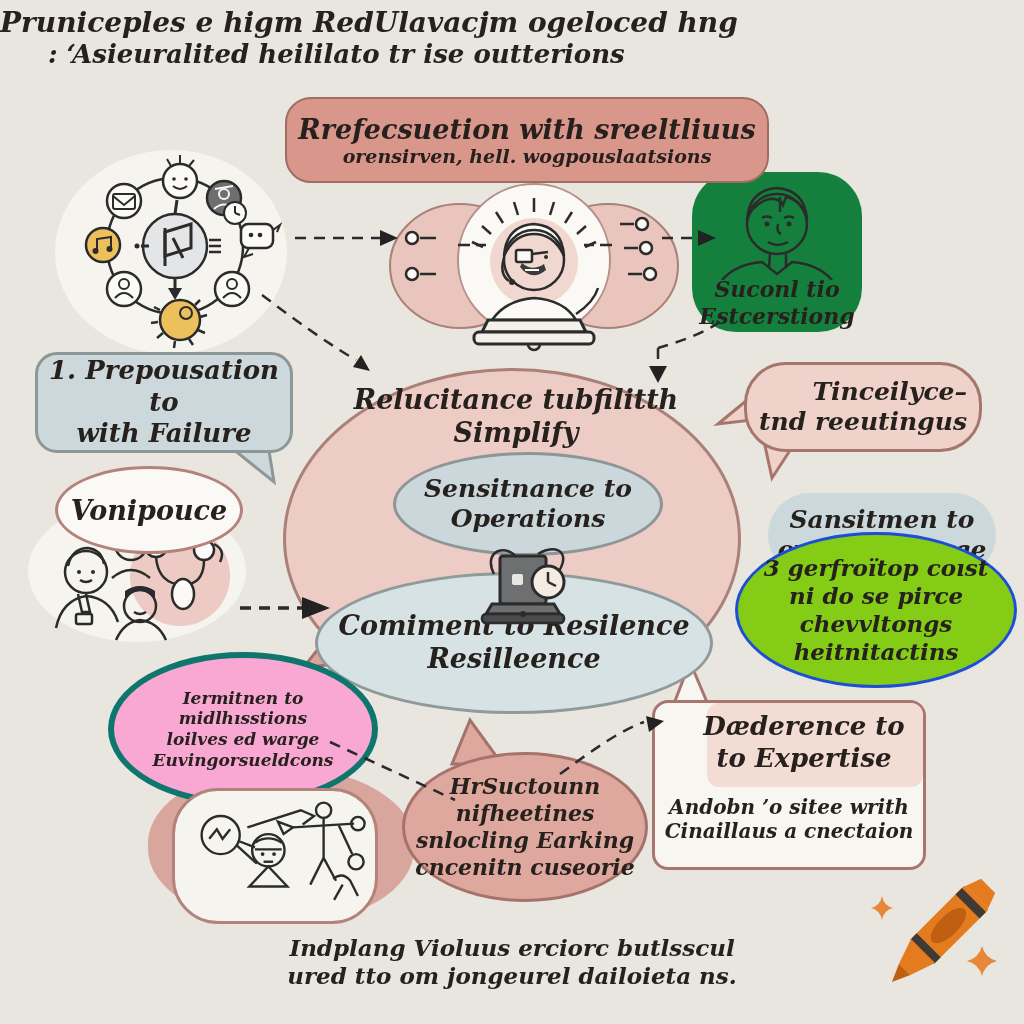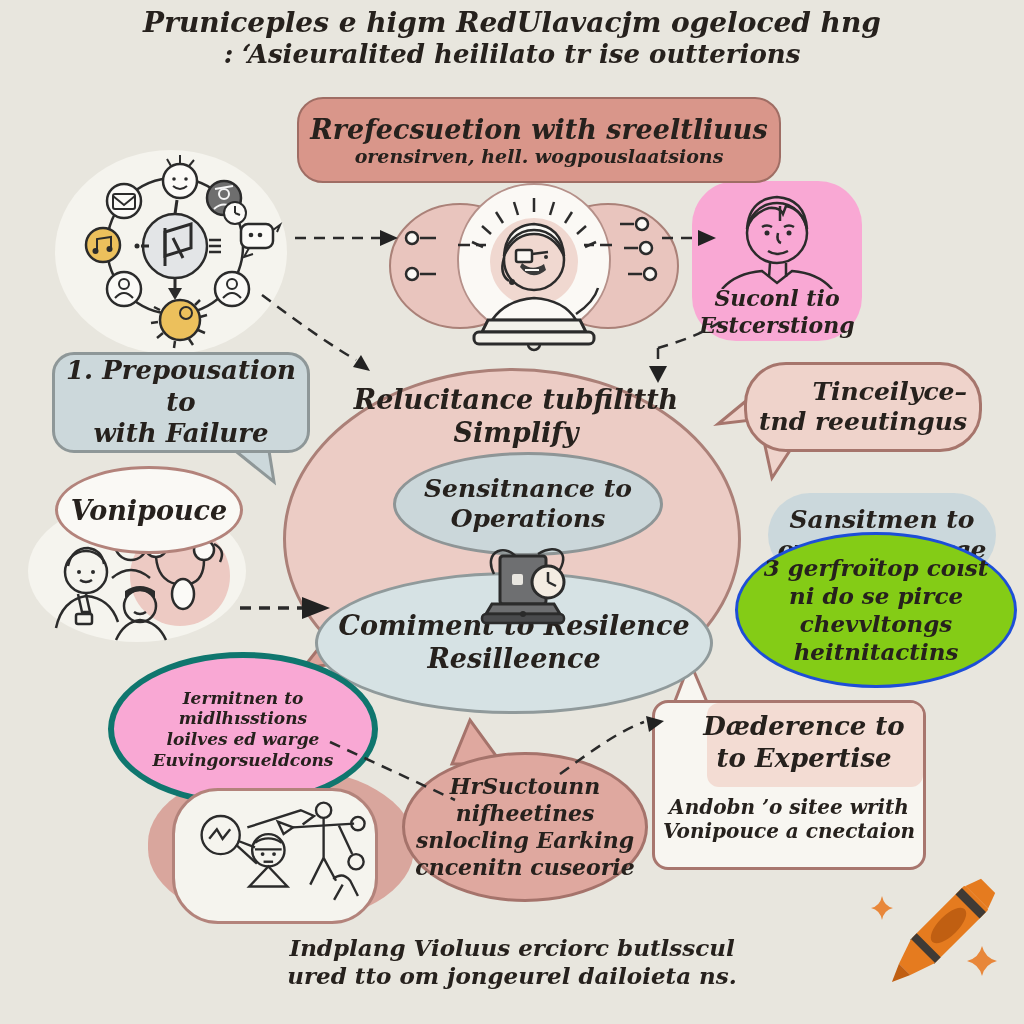--- a/index.html
+++ b/index.html
@@ -4,39 +4,39 @@
 <style>
   html,body{margin:0;padding:0;background:#e8e6de;}
   #canvas{position:relative;width:1024px;height:1024px;background:#e8e6de;overflow:hidden;
           font-family:"DejaVu Serif",serif;color:#26211d;}
   .abs{position:absolute;}
   .serif{font-family:"DejaVu Serif",serif;font-weight:bold;font-style:italic;color:#26211d;}
   .pre{white-space:pre-line;text-align:center;line-height:1.22;}
   .flexc{display:flex;align-items:center;justify-content:center;}
   svg{display:block;}
 
-  #title-wrap{left:0;right:0;top:6px;text-align:center;z-index:4;}
+  #title-wrap{left:0;right:0;top:6px;text-align:left;z-index:4;}
   #title-line1{font-size:28px;}
-  #title-line2{font-size:26px;}
+  #title-line2{font-size:26px;margin-left:48px;}
 
   #top-banner{left:285px;top:97px;width:480px;height:82px;background:#d9968a;
               border:2px solid #9f6d64;border-radius:26px;z-index:3;
-              display:flex;flex-direction:column;align-items:center;justify-content:center;margin-left:12px;}
+              display:flex;flex-direction:column;align-items:center;justify-content:center;}
   #top-banner .t1{font-size:27px;}
   #top-banner .t2{font-size:19px;}
 
   #left-cluster{left:53px;top:140px;width:240px;height:222px;z-index:2;}
   #center-icon{left:388px;top:182px;width:292px;height:170px;z-index:2;}
 
-  #right-person{left:692px;top:181px;width:170px;height:160px;background:#f9a8d4;
+  #right-person{left:692px;top:172px;width:170px;height:160px;background:#15803d;
                 border-radius:44px;z-index:2;display:flex;flex-direction:column;align-items:center;}
   #right-person-label{font-size:22px;margin-top:-4px;}
 
   #bubble-failure{left:35px;top:352px;width:252px;height:95px;background:#ccd8db;
-                  border:3px solid #8e9798;border-radius:22px;z-index:2;font-size:26px;margin-left:17px;}
+                  border:3px solid #8e9798;border-radius:22px;z-index:2;font-size:26px;}
 
   #vonipouce-people{left:28px;top:500px;width:218px;height:142px;z-index:2;}
   #vonipouce-blob{left:28px;top:500px;width:218px;height:142px;background:#f5f4ee;border-radius:50%;z-index:1;}
   #bubble-vonipouce{left:55px;top:466px;width:182px;height:82px;background:#faf9f5;
                     border:3px solid #b3837b;border-radius:50%;z-index:3;font-size:27px;}
 
   #pink-ellipse{left:283px;top:368px;width:452px;height:336px;background:#ecccc5;
                 border:3px solid #ab8078;border-radius:50%;z-index:1;}
   #reluctance-text{left:330px;top:384px;width:372px;z-index:2;font-size:27px;}
   #sensitivity-ellipse{left:393px;top:452px;width:264px;height:98px;background:#cbd7da;
@@ -336,21 +336,21 @@
   <div id="bubble-hrsuctounn" class="abs serif pre flexc">HrSuctounn
 nifheetines
 snlocling Earking
 cncenitn cuseorie</div>
 
   <div id="deference-box" class="abs">
     <div id="deference-band"></div>
     <div id="deference-title" class="serif pre">Dæderence to
 to Expertise</div>
     <div id="deference-body" class="serif pre">Andobn ʼo sitee writh
-Vonipouce a cnectaion</div>
+Cinaillaus a cnectaion</div>
   </div>
 
   <div id="caption-wrap" class="abs serif pre">Indplang Violuus erciorc butlsscul
 ured tto om jongeurel dailoieta ns.</div>
 
   <div id="crayon-wrap" class="abs">
     <svg width="160" height="160" viewBox="0 0 160 160">
       <g transform="rotate(45 80 80)">
         <path d="M64,28 L96,28 L90,12 L70,12 Z" fill="#e57b1f"></path>
         <rect x="63" y="28" width="34" height="76" rx="2" fill="#e57b1f"></rect>

